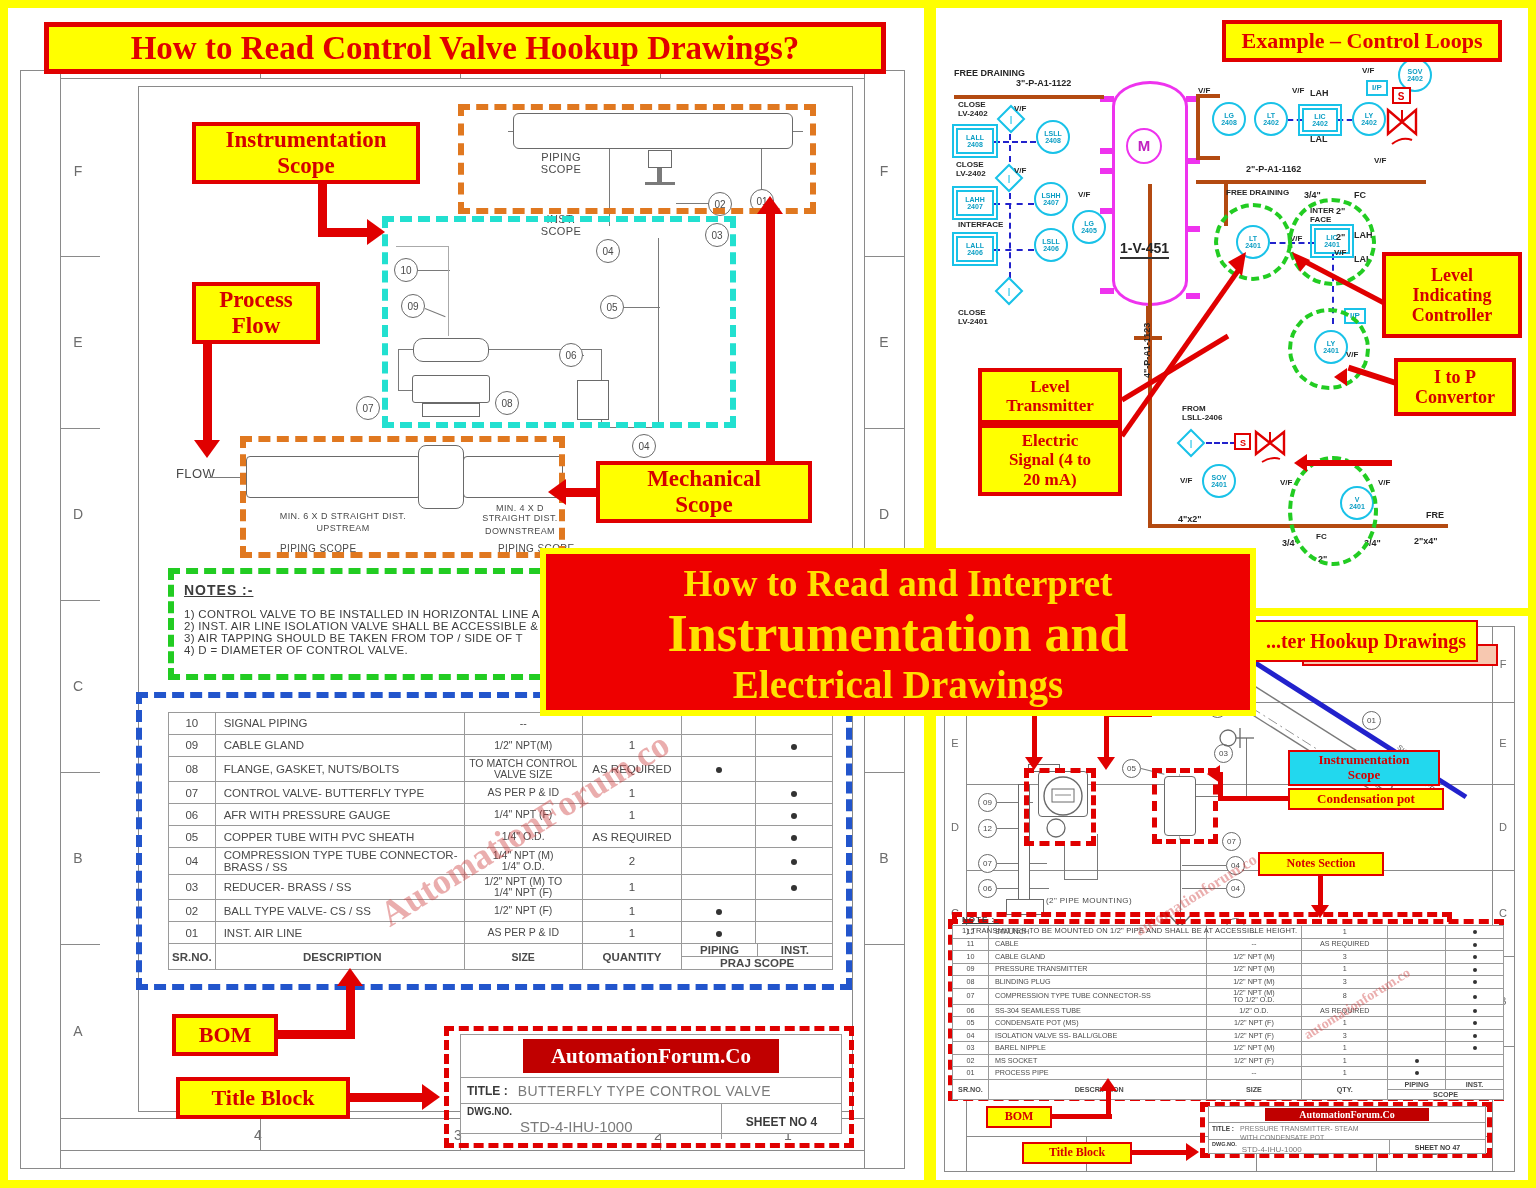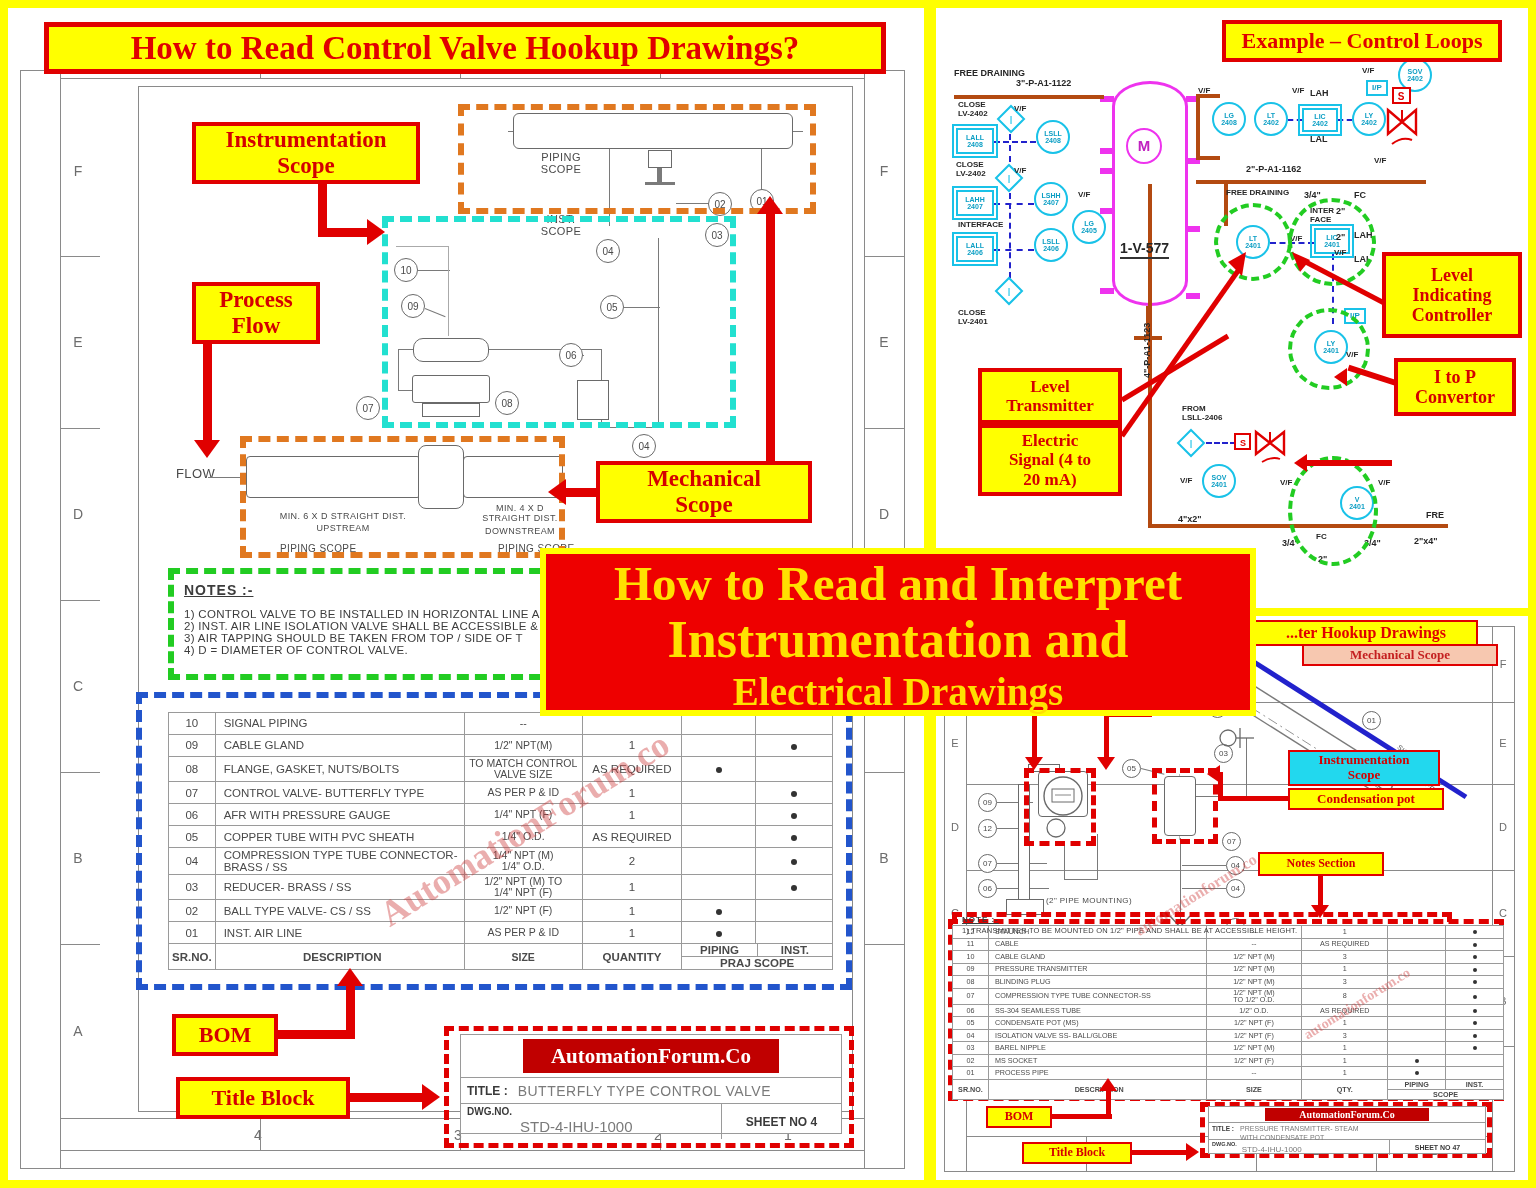--- a/index.html
+++ b/index.html
@@ -430,21 +430,21 @@
   <div class="callout" style="left:176px; top:1077px; width:174px; height:42px; font-size:22px;">Title Block</div>
   <div class="bar" style="left:349px; top:1093px; width:76px; height:9px;"></div>
   <div class="arrow right" style="left:422px; top:1084px;"></div>
 
   <div class="panel" id="panel-rt">
 
     <div class="vessel" style="left:176px; top:73px; width:76px; height:225px;"></div>
     <div class="tag circ" style="left:190px; top:120px; width:36px; height:36px; font-size:15px; color:#c020c0; border-color:#ee33ee;">
       <span>M</span>
     </div>
-    <div class="plabel" style="left:184px; top:232px; font-size:14px; border-bottom:2px solid #333; padding-bottom:1px;">1-V-577</div>
+    <div class="plabel" style="left:184px; top:232px; font-size:14px; border-bottom:2px solid #333; padding-bottom:1px;">1-V-451</div>
     <div class="pipe" style="left:210px; top:298px; width:4px; height:32px;"></div>
     <div class="pipe" style="left:198px; top:328px; width:28px; height:4px;"></div>
 
     <div class="mpipe" style="left:164px; top:88px; width:14px; height:0;"></div>
     <div class="mpipe" style="left:250px; top:88px; width:14px; height:0;"></div>
     <div class="mpipe" style="left:164px; top:140px; width:14px; height:0;"></div>
     <div class="mpipe" style="left:164px; top:160px; width:14px; height:0;"></div>
     <div class="mpipe" style="left:250px; top:150px; width:14px; height:0;"></div>
     <div class="mpipe" style="left:164px; top:200px; width:14px; height:0;"></div>
     <div class="mpipe" style="left:250px; top:218px; width:14px; height:0;"></div>
@@ -911,21 +911,21 @@
             <div style="display: flex;">
               <div style="flex: 1 1 0%; text-align: center;">PIPING</div>
               <div style="flex: 1 1 0%; text-align: center; border-left: 1px solid rgb(154, 154, 154);">INST.</div>
             </div>
             <div style="text-align: center; border-top: 1px solid rgb(154, 154, 154);">SCOPE</div>
           </td>
         </tr>
       </tbody>
     </table>
 
-  <div class="banner-title" style="left:1254px; top:620px; width:224px; height:26px; font-size:16px; border-width:2px;">...ter Hookup Drawings</div>
+  <div class="banner-title" style="left:1254px; top:620px; width:224px; height:42px; font-size:20px; border-width:2px;">...ter Hookup Drawings</div>
   <div class="callout" style="left:1302px; top:644px; width:196px; height:22px; font-size:13px; background:#f7c8b0; border-width:2px; color:#c42020;">Mechanical Scope</div>
   <div class="callout" style="left:1288px; top:750px; width:152px; height:36px; font-size:13px; background:#22d8ee; border-width:2px; white-space:pre-line;">Instrumentation
 Scope</div>
   <div class="callout" style="left:1288px; top:788px; width:156px; height:22px; font-size:13px; border-width:2px;">Condensation pot</div>
   <div class="bar" style="left:1218px; top:796px; width:72px; height:5px;"></div>
   <div class="bar" style="left:1218px; top:772px; width:5px; height:28px;"></div>
   <div class="arrow sm left" style="left:1207px; top:765px;"></div>
 
   <div class="callout" style="left:1258px; top:852px; width:126px; height:24px; font-size:12px; border-width:2px;">Notes Section</div>
   <div class="bar" style="left:1318px; top:876px; width:5px; height:32px;"></div>
@@ -940,20 +940,20 @@
   <div class="bar" style="left:1130px; top:1150px; width:58px; height:5px;"></div>
   <div class="arrow sm right" style="left:1186px; top:1143px;"></div>
 
   <div class="bar" style="left:1032px; top:712px; width:5px; height:48px;"></div>
   <div class="arrow sm down" style="left:1025px; top:757px;"></div>
   <div class="bar" style="left:1104px; top:712px; width:5px; height:48px;"></div>
   <div class="bar" style="left:1104px; top:712px; width:48px; height:5px;"></div>
   <div class="arrow sm down" style="left:1097px; top:757px;"></div>
 
   <div class="banner-title" style="left:540px; top:548px; width:716px; height:168px; background:#ee0000; border:6px solid #ffff00; flex-direction:column; color:#ffe000;">
-    <div style="font-size:49px; line-height:1.12;margin-top:6px;">How to Read and Interpret</div>
+    <div style="font-size:37px; line-height:1.12;margin-top:6px;">How to Read and Interpret</div>
     <div style="font-size:52px; line-height:1.12;">Instrumentation and</div>
     <div style="font-size:39px; line-height:1.12;">Electrical Drawings</div>
   </div>
 
   <div class="banner-title" style="left:44px; top:22px; width:842px; height:52px; font-size:33px; border-width:5px;">How to Read Control Valve Hookup Drawings?</div>
 
 </div>
 
 </body></html>

